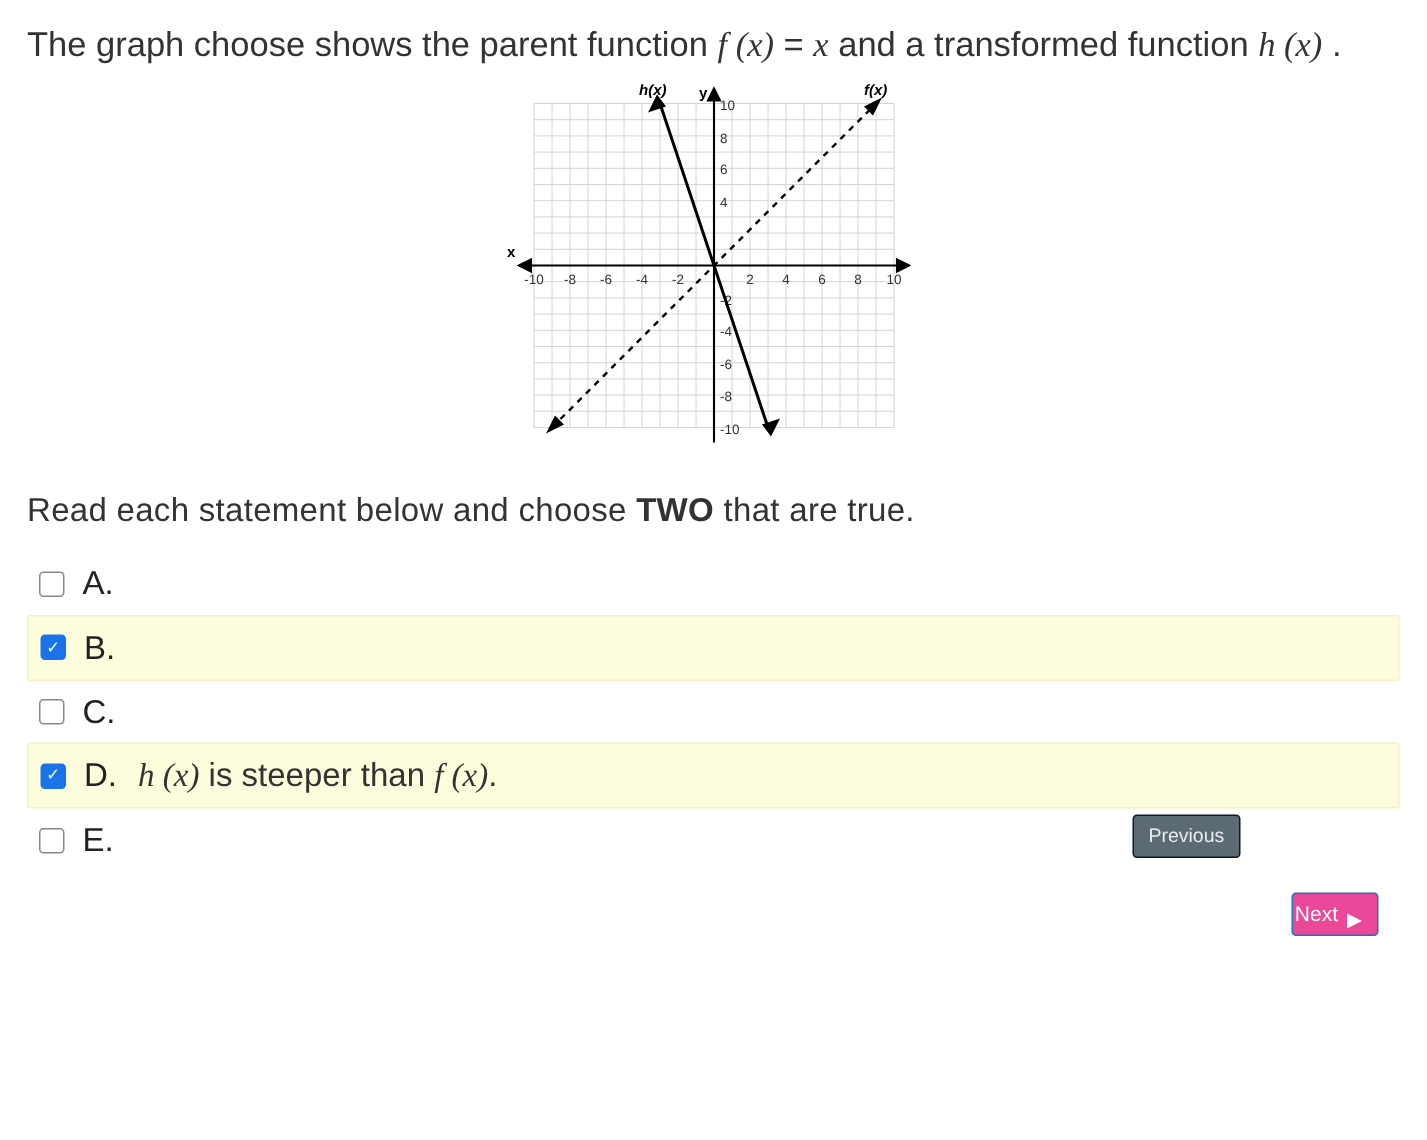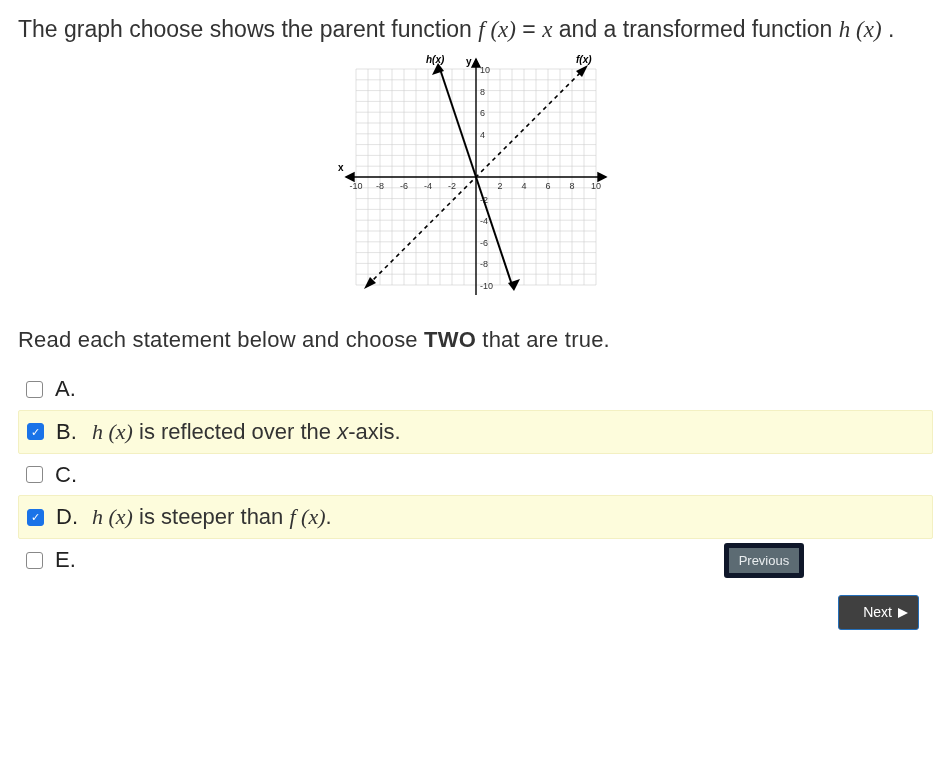--- a/index.html
+++ b/index.html
@@ -67,34 +67,34 @@
     gap: 18px;
     margin-top: 14px;
     padding-right: 10px;
   }
   .prev-btn {
     background: #5C6B73;
     color: #e9edef;
     font-size: 13px;
     padding: 4px 10px;
     border-radius: 3px;
-    border: 5px solid #0f172a;
+    border: 1px solid #0f172a;
     position: relative;
     top: -52px;
     right: 20px;
   }
   .next-btn {
-    background: #404040;
+    background: #ec4899;
     color: #fff;
     font-size: 14px;
-    padding: 4px 10px 4px 24px;
+    padding: 4px 10px 4px 1px;
     border-radius: 3px;
     border: 1px solid #246fba;
     display: inline-flex;
-    align-items: center;
+    align-items: flex-end;
     gap: 6px;
     position: relative;
     top: 0px;
     right: 4px;
   }
   .next-btn svg { display:block; }
   .fraction {
     display: inline-flex;
     flex-direction: column;
     align-items: center;
@@ -227,23 +227,20 @@
   <div class="row">
     <span class="cb"></span>
     <span class="letter">A.</span>
   </div>
 
   <div class="row selected">
     <span class="cb">
         <span>✓</span>
       </span>
     <span class="letter">B.</span>
-    <span class="text">
-      <span class="math">h (x)</span><span> is reflected over the </span><span class="ital">x</span><span>-axis.</span>
-    </span>
   </div>
 
   <div class="row">
     <span class="cb"></span>
     <span class="letter">C.</span>
   </div>
 
   <div class="row selected">
     <span class="cb">
         <span>✓</span>

